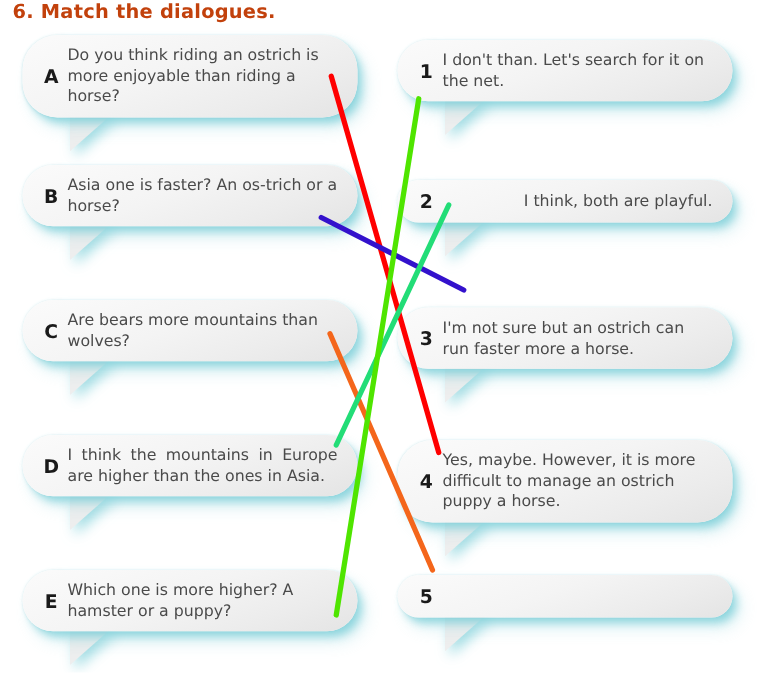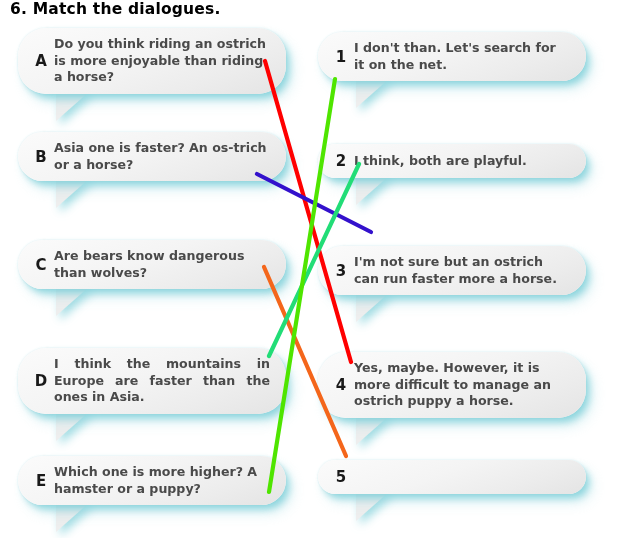--- a/index.html
+++ b/index.html
@@ -86,69 +86,68 @@
     color: #1a1a1a;
     font-family: "DejaVu Sans", sans-serif;
   }
 
   .bubble-text {
     flex: 1 1 auto;
     font-size: 12.6px;
     line-height: 1.33;
     color: #4a4a4a;
     font-family: "DejaVu Sans", sans-serif;
-    font-weight: bold;
   }
 
   .bubble-text.justify { text-align: justify; }
-  .bubble-text.center  { text-align: left; }
+  .bubble-text.center  { text-align: right; }
 
   
   #connectors {
     position: absolute;
     left: 0;
     top: 0;
     width: 621px;
     height: 538px;
     pointer-events: none;
   }
 </style>
 </head>
 <body>
 
 <div id="page">
 
-  <div id="title" style="color: #000000;">6. Match the dialogues.</div>
+  <div id="title" style="color: #c2410c;">6. Match the dialogues.</div>
 
   <div class="column" id="left-column">
       <div class="bubble-row" style="top: 6px;">
         <div class="bubble">
           <div class="bubble-label">A</div>
           <div class="bubble-text">Do you think riding an ostrich is more enjoyable than riding a horse?</div>
           <div class="bubble-tail"></div>
         </div>
       </div>
       <div class="bubble-row" style="top: 110px;">
         <div class="bubble">
           <div class="bubble-label">B</div>
           <div class="bubble-text">Asia one is faster? An os-trich or a horse?</div>
           <div class="bubble-tail"></div>
         </div>
       </div>
       <div class="bubble-row" style="top: 218px;">
         <div class="bubble">
           <div class="bubble-label">C</div>
-          <div class="bubble-text">Are bears know dangerous than wolves?</div>
+          <div class="bubble-text">Are bears more mountains than wolves?</div>
           <div class="bubble-tail"></div>
         </div>
       </div>
       <div class="bubble-row" style="top: 326px;">
         <div class="bubble">
           <div class="bubble-label">D</div>
-          <div class="bubble-text justify">I think the mountains in Europe are faster than the ones in Asia.</div>
+          <div class="bubble-text justify">I think the mountains in Europe are higher than the ones in Asia.</div>
           <div class="bubble-tail"></div>
         </div>
       </div>
       <div class="bubble-row" style="top: 434px;">
         <div class="bubble">
           <div class="bubble-label">E</div>
           <div class="bubble-text">Which one is more higher? A hamster or a puppy?</div>
           <div class="bubble-tail"></div>
         </div>
       </div>

